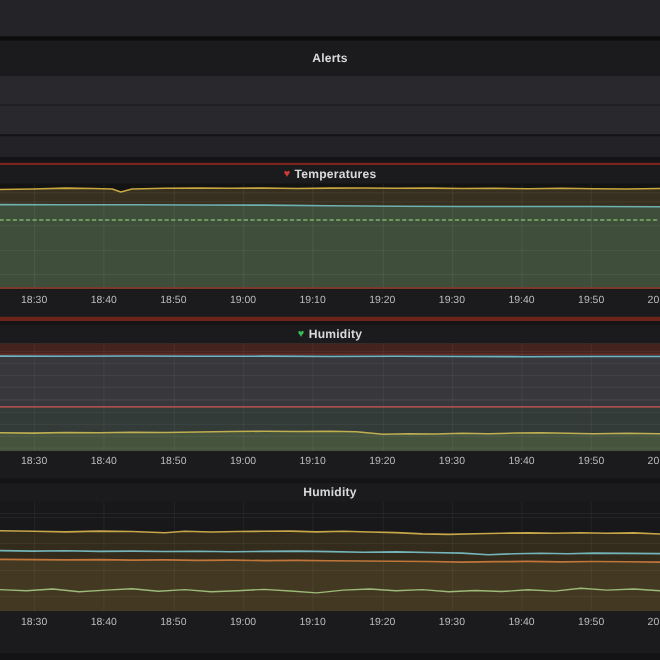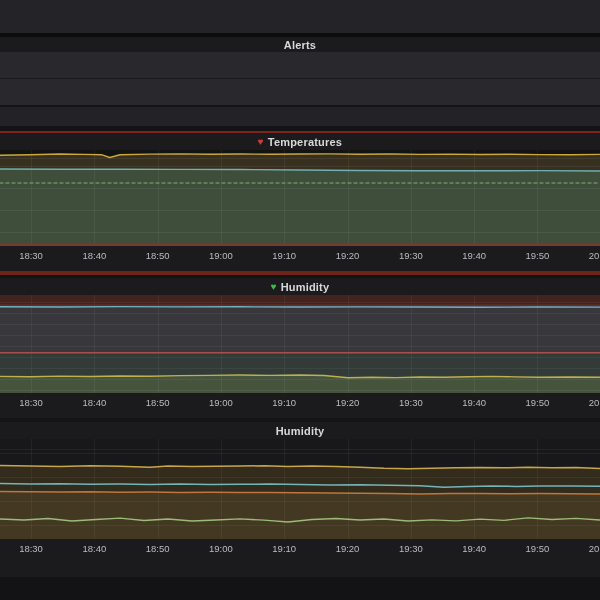--- a/index.html
+++ b/index.html
@@ -3,21 +3,21 @@
 <meta charset="utf-8">
 <style>
   html,body{margin:0;padding:0;}
   body{
     width:600px;height:600px;overflow:hidden;
     background:#131315;
     font-family:"Liberation Sans",sans-serif;
     -webkit-font-smoothing:antialiased;
   }
   .topbar{height:33px;background:#242428;border-bottom:4px solid #0c0c0d;}
-  .alerts-header{height:15px;background:#1b1b1e;display:flex;align-items:center;justify-content:center;}
+  .alerts-header{height:32px;background:#1b1b1e;display:flex;align-items:center;justify-content:center;}
   .panel-title{font-size:11px;font-weight:bold;color:#d8d9da;letter-spacing:.2px;}
   .alert-row{background:#29292d;border-bottom:1px solid #1a1a1d;}
   .alert-row.r1{height:26px;}
   .alert-row.r2{height:26px;border-bottom:2px solid #141416;}
   .alert-row.r3{height:19px;background:#232327;border-bottom:none;}
   .gap{height:5px;background:#141416;}
   .panel{background:#1b1b1e;}
   .panel.alerting{border-top:2px solid #7c241d;border-bottom:4px solid #6e241b;}
   .panel-header{height:17px;display:flex;align-items:center;justify-content:center;gap:4px;}
   .heart{font-size:10px;line-height:10px;}

